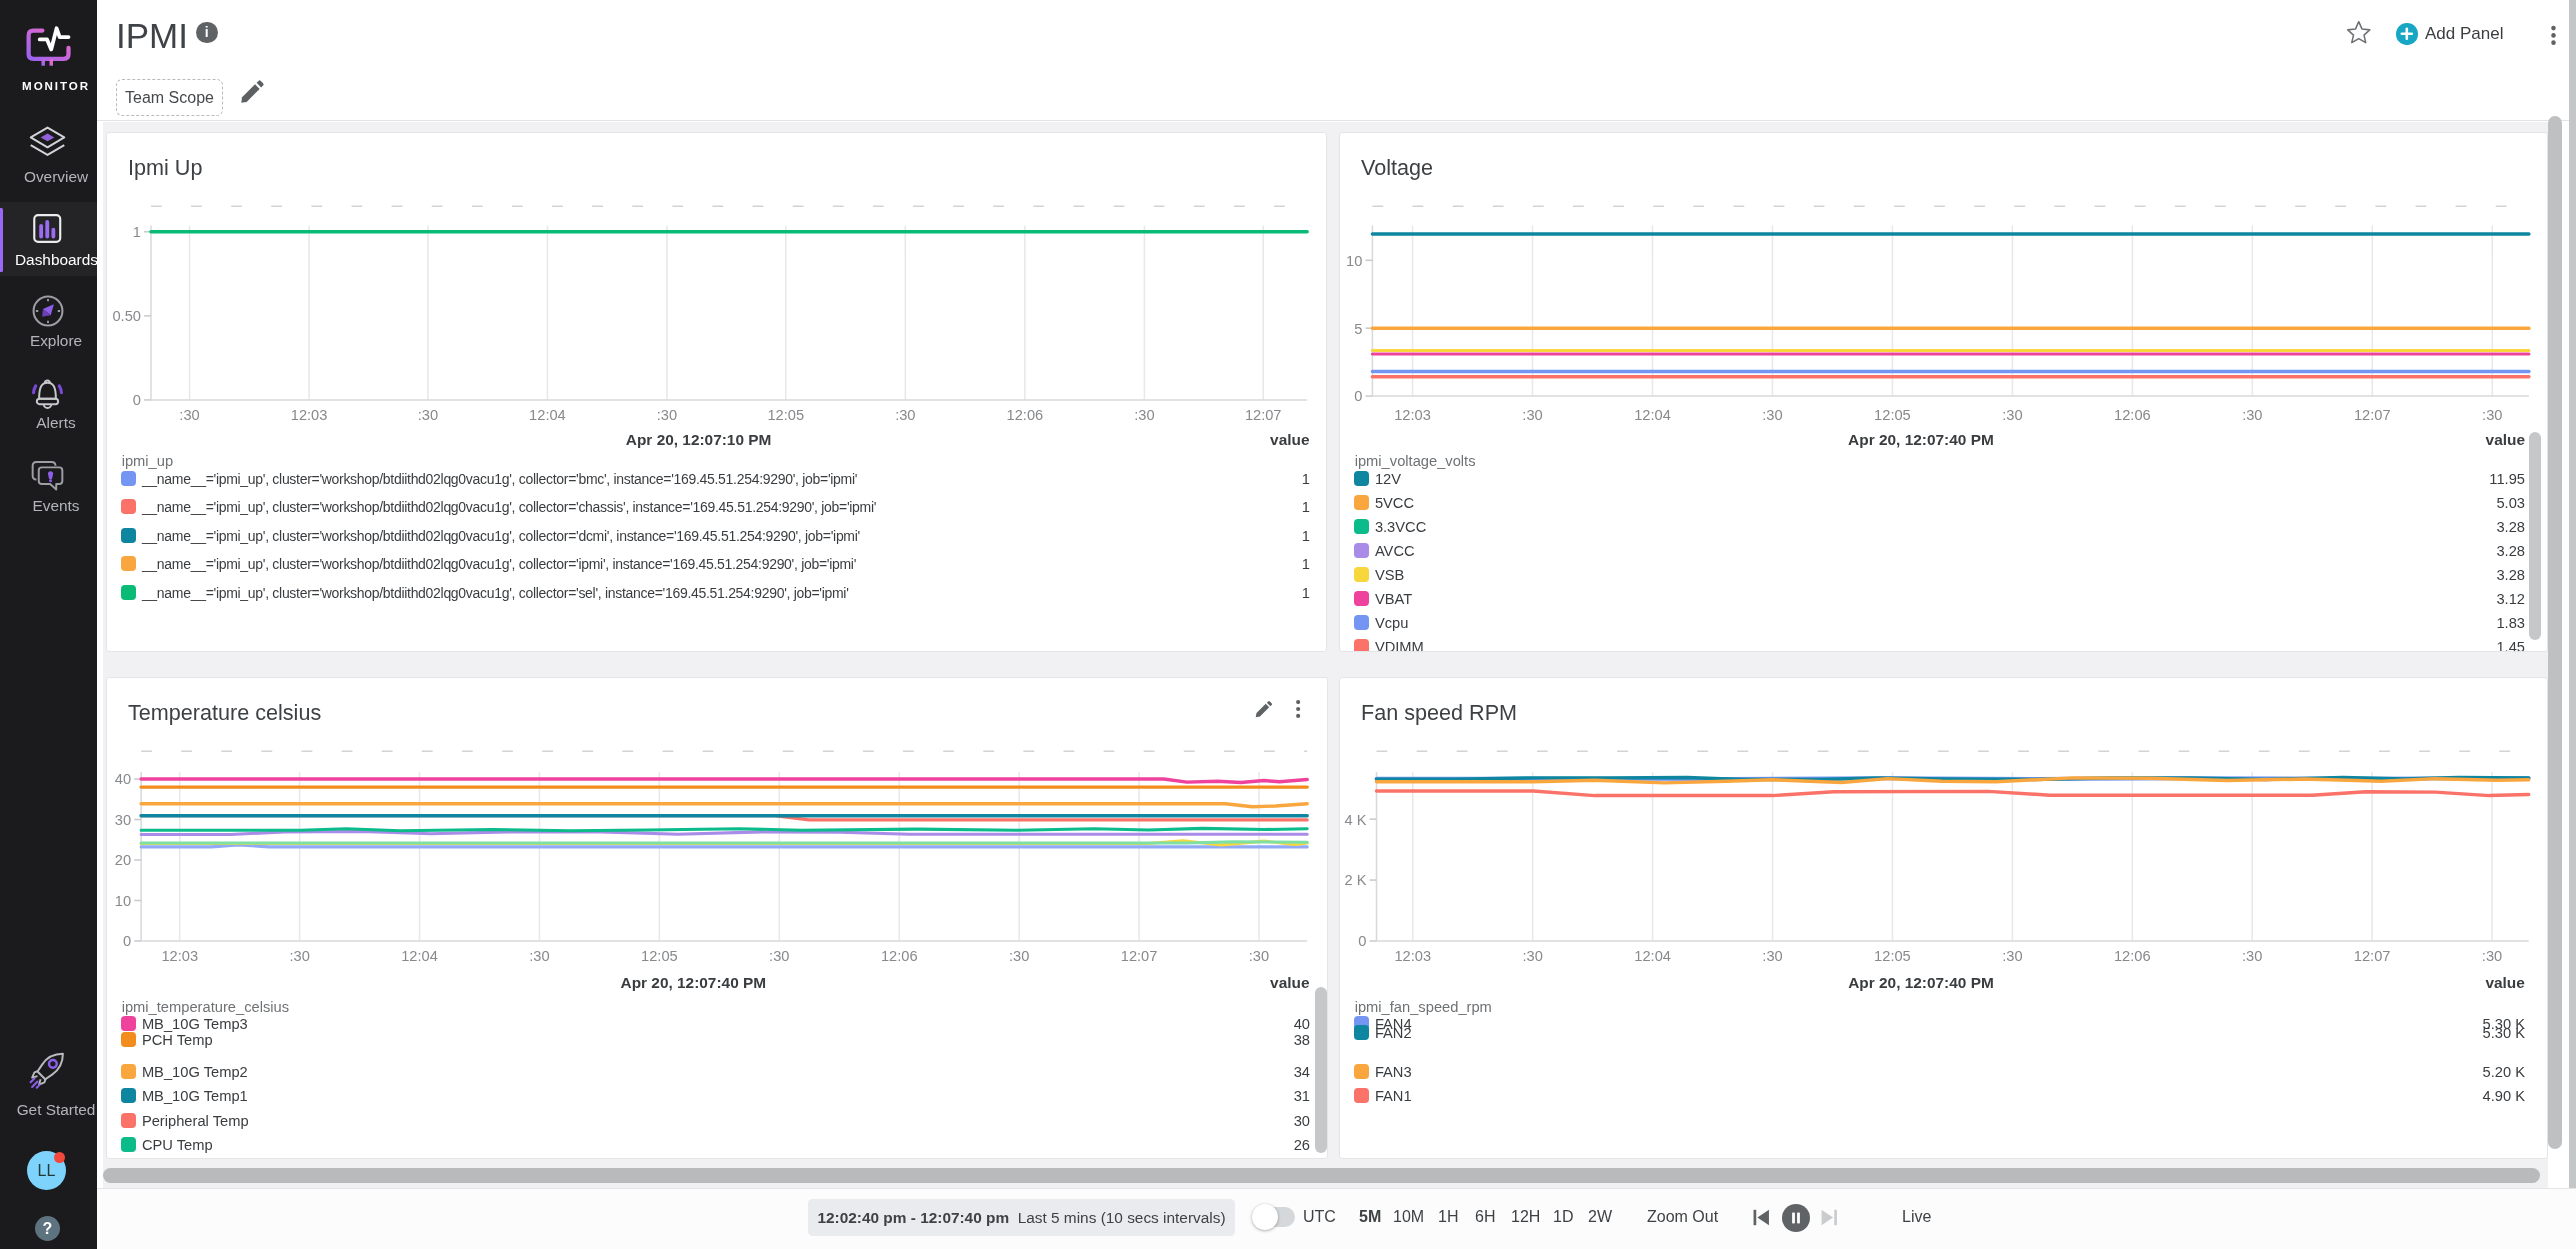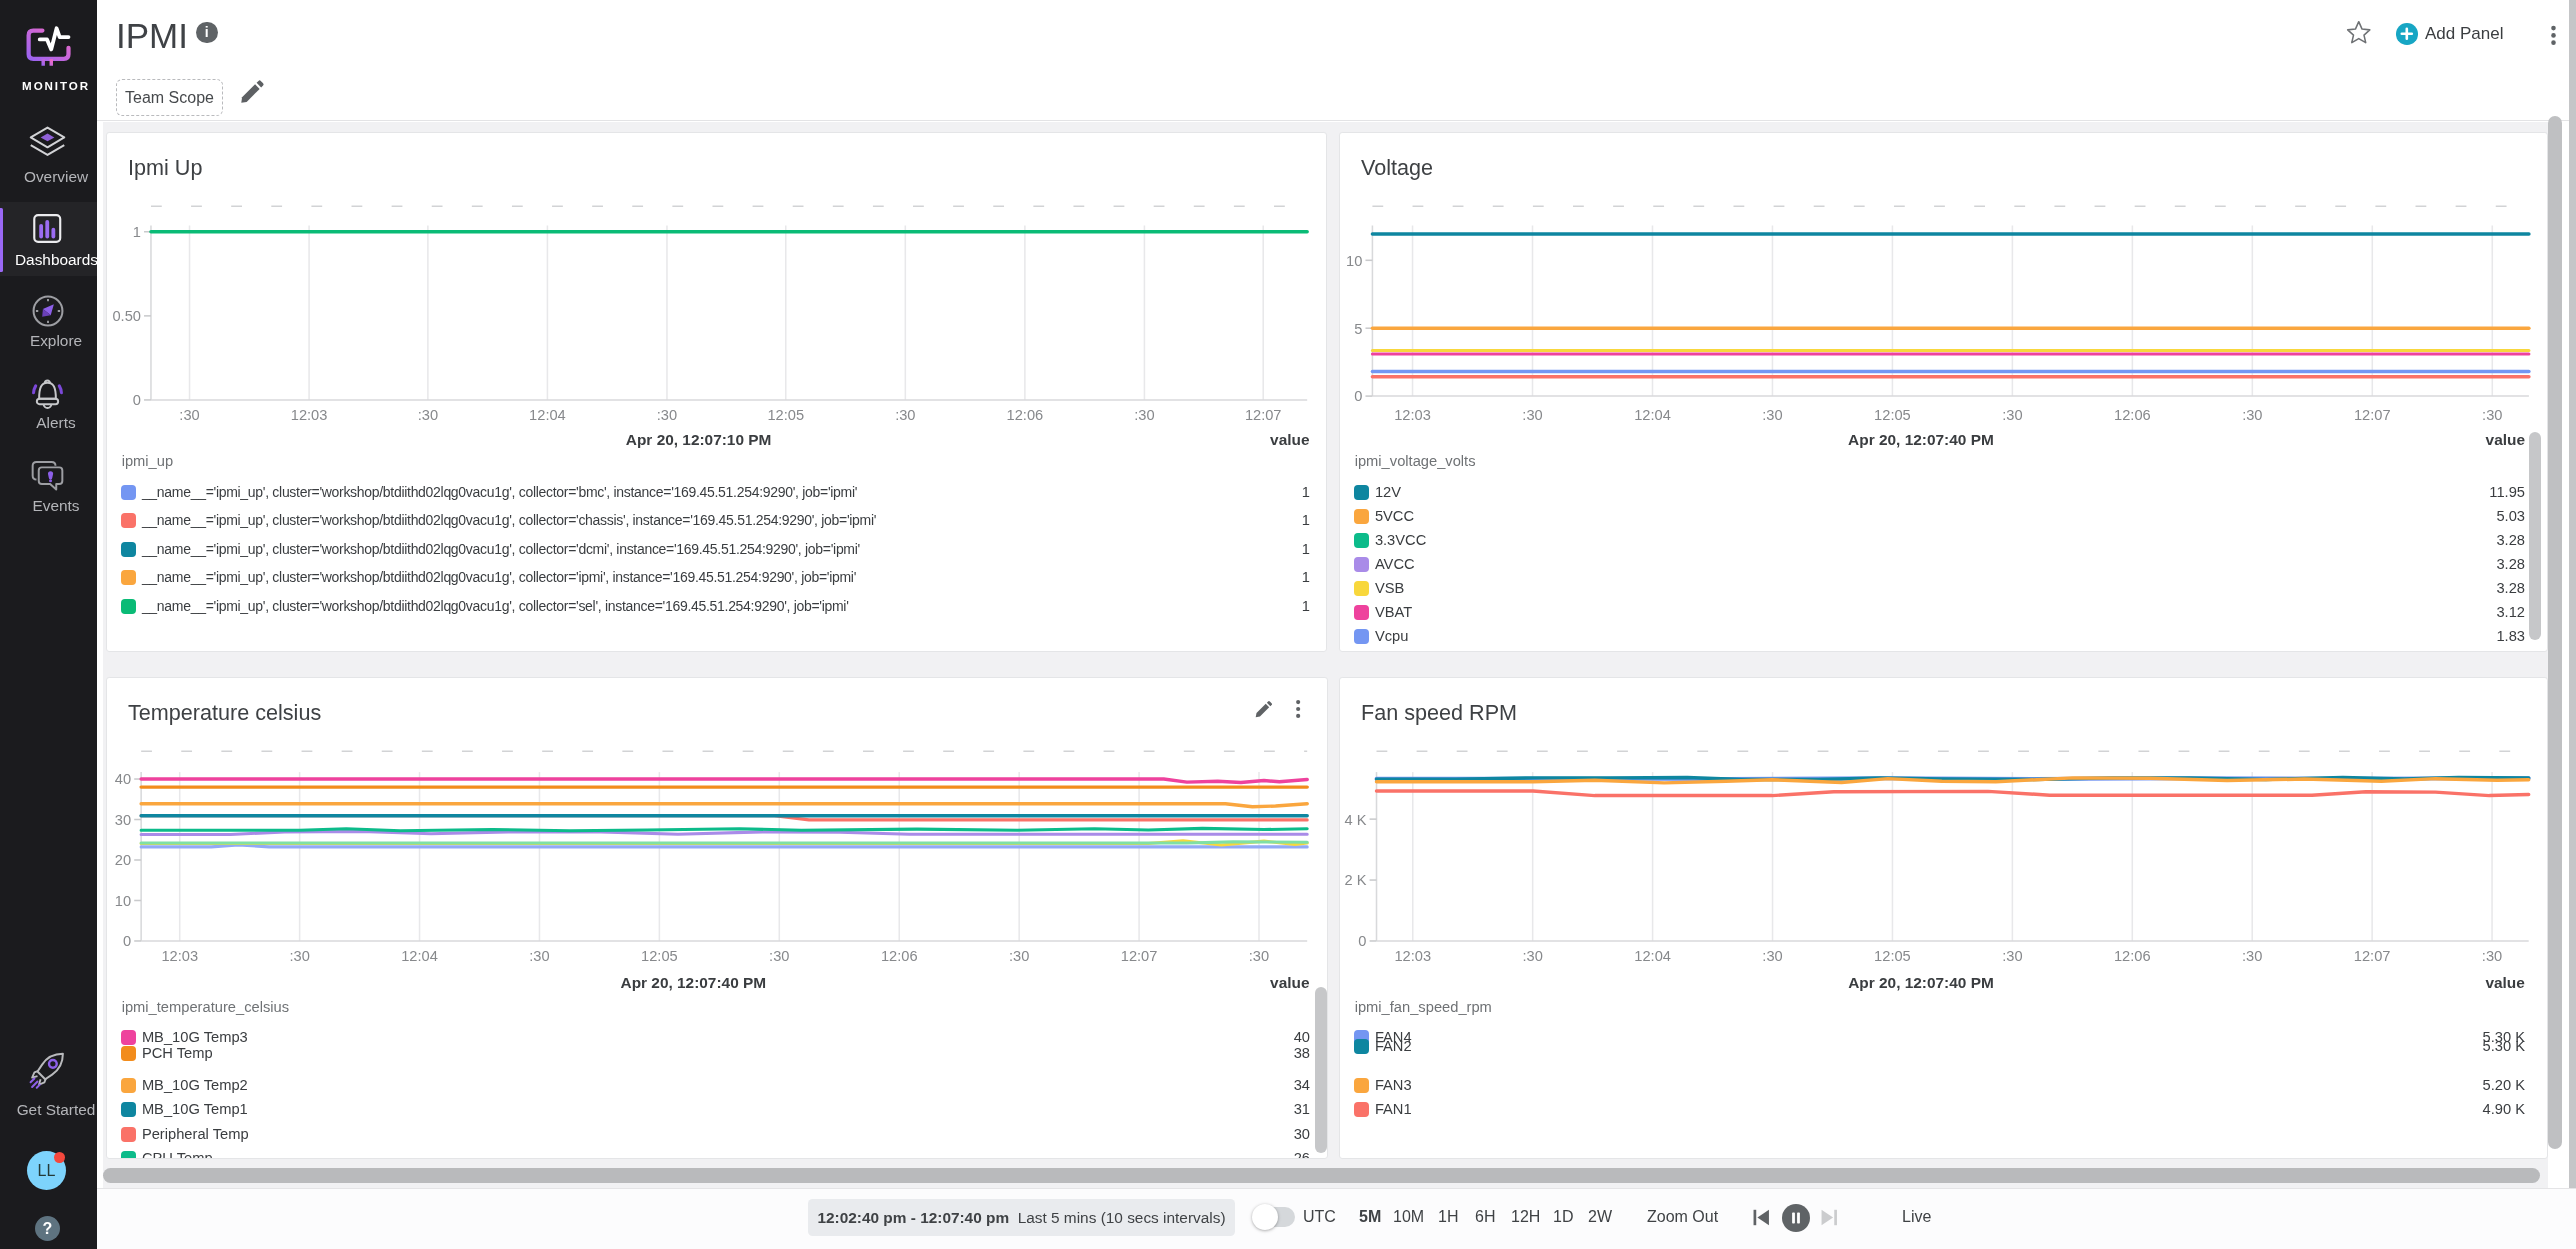--- a/index.html
+++ b/index.html
@@ -4,21 +4,21 @@
 html,body{width:2576px;height:1249px;background:#fff;font-family:"Liberation Sans",sans-serif;overflow:hidden;position:relative;}
 .abs{position:absolute;}
 #sidebar{position:absolute;left:0;top:0;width:97px;height:1249px;background:#1b1b1e;}
 .navlbl{position:absolute;width:97px;text-align:center;font-size:15.4px;color:#b4b5b9;padding-left:15px;}
 #header{position:absolute;left:97px;top:0;width:2479px;height:121px;background:#fff;border-bottom:0.8px solid #e3e3e5;}
 #content{position:absolute;left:103px;top:122px;width:2445px;height:1066px;background:#f1f1f3;}
 .panel{position:absolute;background:#fff;border:0.8px solid #e4e5e7;border-radius:3.1px;overflow:hidden;}
 .ptitle{position:absolute;left:21px;top:22.4px;font-size:21.6px;color:#3e4144;}
 .chart{position:absolute;left:0;top:0;}
 .lhdr{position:absolute;font-size:14.7px;color:#6f7275;height:21.6px;line-height:21.6px;}
-.lrow{position:absolute;left:14px;height:29px;display:flex;align-items:flex-end;white-space:nowrap;}
+.lrow{position:absolute;left:14px;height:29px;display:flex;align-items:flex-start;white-space:nowrap;}
 .sq{width:14.7px;height:14.7px;border-radius:3.9px;flex:0 0 14.7px;margin-right:6.2px;}
 .ltxt{font-size:14.7px;color:#3a3d40;}
 .long .ltxt{font-size:14px;letter-spacing:-0.3px;}
 .lval{position:absolute;right:0;font-size:14.7px;color:#3a3d40;}
 .tbtxt{position:absolute;font-size:16px;color:#3f4245;height:21.6px;line-height:21.6px;}
 </style></head><body>
 
 <div id="sidebar">
 <svg class="abs" style="left:17px;top:25.5px;" width="57" height="46" viewBox="0 0 74 60">
 <defs>

